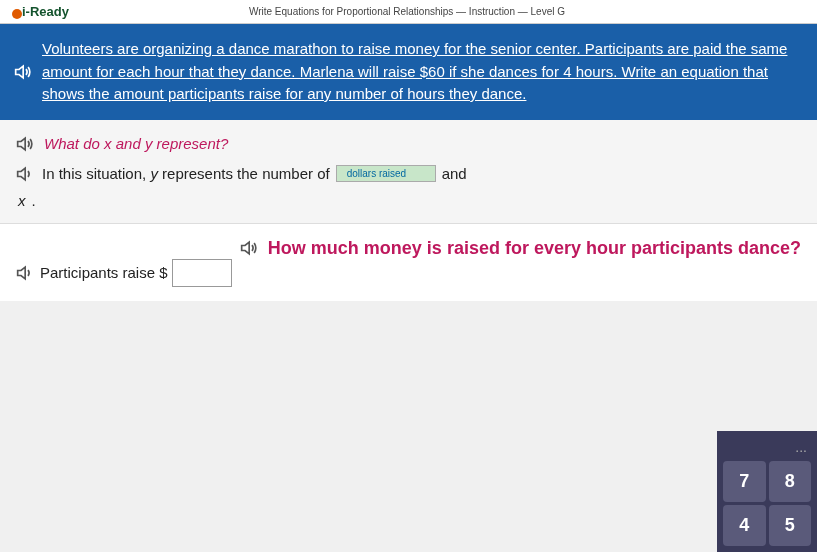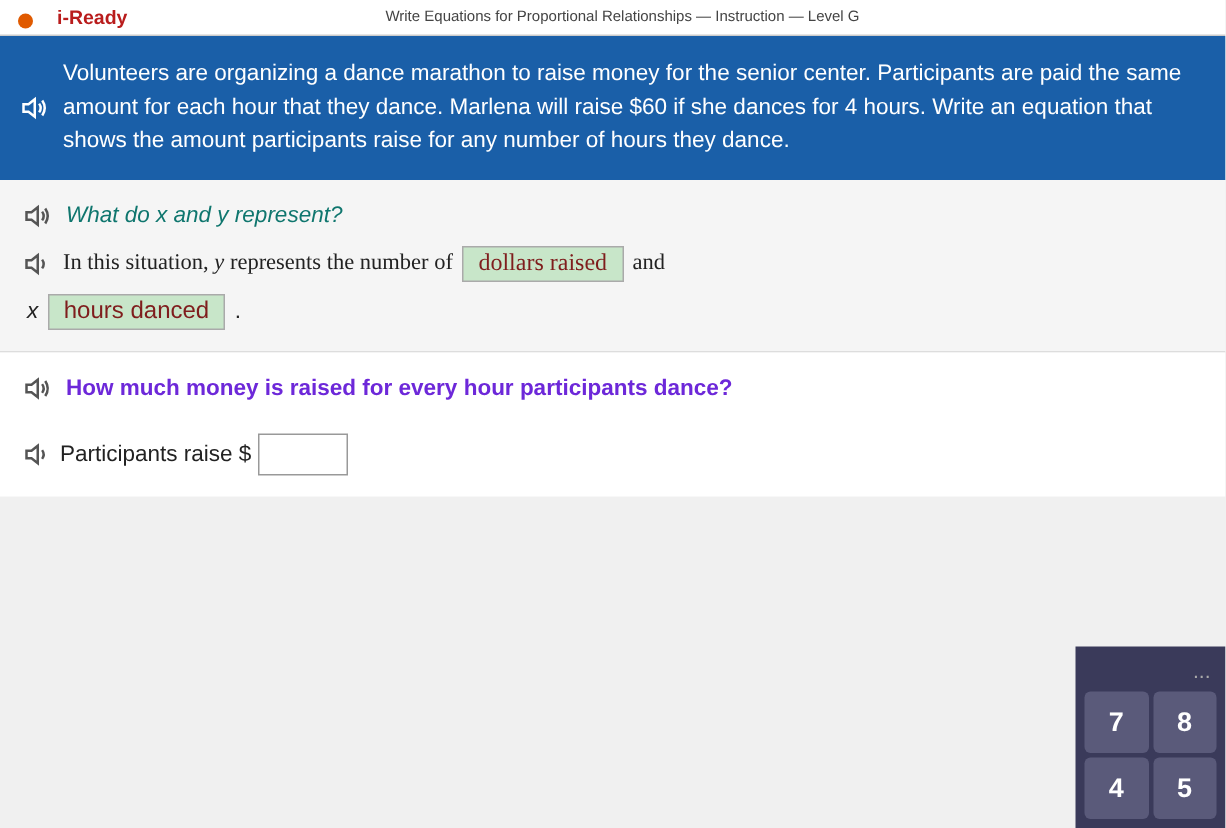--- a/index.html
+++ b/index.html
@@ -18,23 +18,23 @@
       align-items: center;
       justify-content: space-between;
       background: #fff;
       padding: 4px 12px;
       border-bottom: 1px solid #ccc;
       font-size: 13px;
     }
     .top-bar-logo {
       display: flex;
       align-items: flex-end;
-      gap: 16px;
+      gap: 0;
       font-weight: bold;
-      color: #b91c1c;
+      color: #14532d;
     }
     .logo-dot {
       width: 10px;
       height: 10px;
       background: #e05a00;
       border-radius: 50%;
       display: inline-block;
     }
     .top-bar-title {
       color: #444;
@@ -43,54 +43,54 @@
 
     
     .problem-banner {
       background: #1a5fa8;
       color: #fff;
       padding: 14px 16px 14px 14px;
       font-size: 15px;
       line-height: 1.5;
       display: flex;
       gap: 8px;
+      text-decoration: underline;
     }
 
     
     .section {
       background: #f5f5f5;
       padding: 14px 16px;
       border-bottom: 1px solid #ddd;
     }
 
     .section-question {
       display: flex;
       align-items: center;
       gap: 8px;
       font-size: 15px;
-      color: #0f766e;
+      color: #be185d;
       font-style: italic;
     }
 
     .section-answer {
       display: flex;
       align-items: center;
       gap: 6px;
       font-size: 15px;
       color: #222;
       margin-top: 10px;
-      font-family: Liberation Serif, serif;
     }
 
     .answer-box {
       background: #c8e6c9;
       border: 1px solid #aaa;
       padding: 2px 10px;
-      font-size: 16px;
-      color: #7f1d1d;
+      font-size: 10px;
+      color: #0369a1;
       min-width: 100px;
     }
 
     .section-answer-2 {
       display: flex;
       align-items: center;
       gap: 6px;
       font-size: 15px;
       color: #222;
       margin-top: 8px;
@@ -100,32 +100,33 @@
     
     .section2 {
       background: #fff;
       padding: 14px 16px;
     }
 
     .section2-question {
       display: flex;
       align-items: center;
       gap: 8px;
-      font-size: 15px;
+      font-size: 18px;
       font-weight: bold;
-      color: #6d28d9;
+      color: #be185d;
+      justify-content: flex-end;
     }
 
     .section2-answer {
       display: flex;
       align-items: center;
       gap: 4px;
       font-size: 15px;
       color: #222;
-      margin-top: 20px;
+      margin-top: 0;
     }
 
     .input-box {
       border: 1px solid #999;
       width: 60px;
       height: 28px;
       background: #fff;
       display: inline-block;
     }
 
@@ -237,21 +238,20 @@
     </button>
     <span>
       In this situation, <span class="italic">y</span> represents the number of
     </span>
     <span class="answer-box">dollars raised</span>
     <span>and</span>
   </div>
 
   <div class="section-answer-2">
     <span class="italic">x</span>
-    <span class="answer-box">hours danced</span>
     <span>.</span>
   </div>
 </div>
 
 <div class="section2">
   <div class="section2-question">
     <button class="speaker-btn">
       <svg class="speaker-svg-dark" viewBox="0 0 24 24">
         <polygon points="11,5 6,9 2,9 2,15 6,15 11,19" stroke="#555" stroke-width="2" fill="none"></polygon>
         <path d="M14.5,8.5 Q17,12 14.5,15.5" stroke="#555" stroke-width="2" fill="none"></path>

